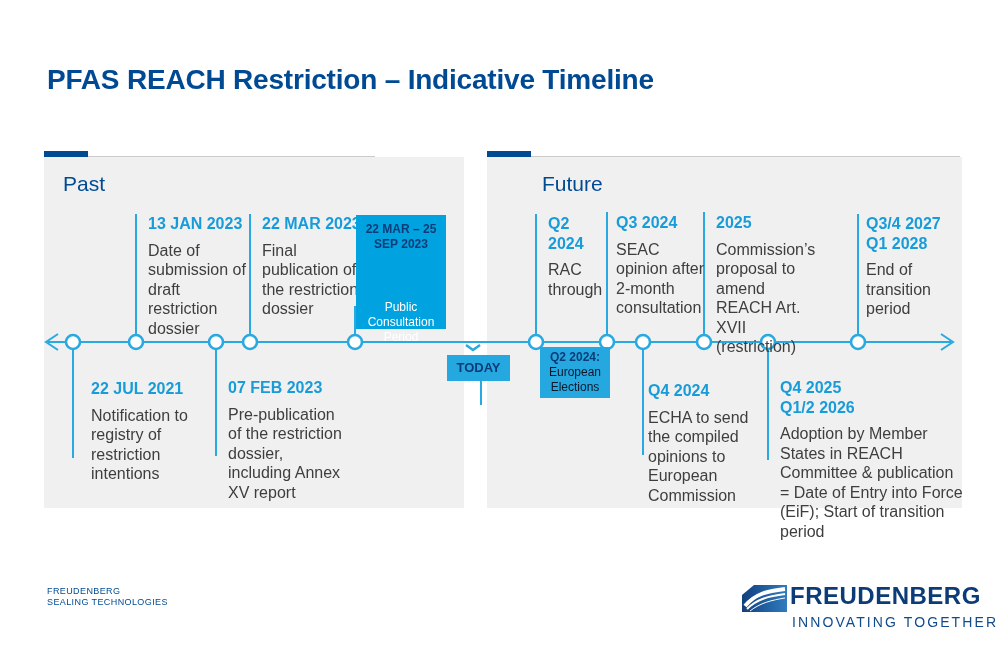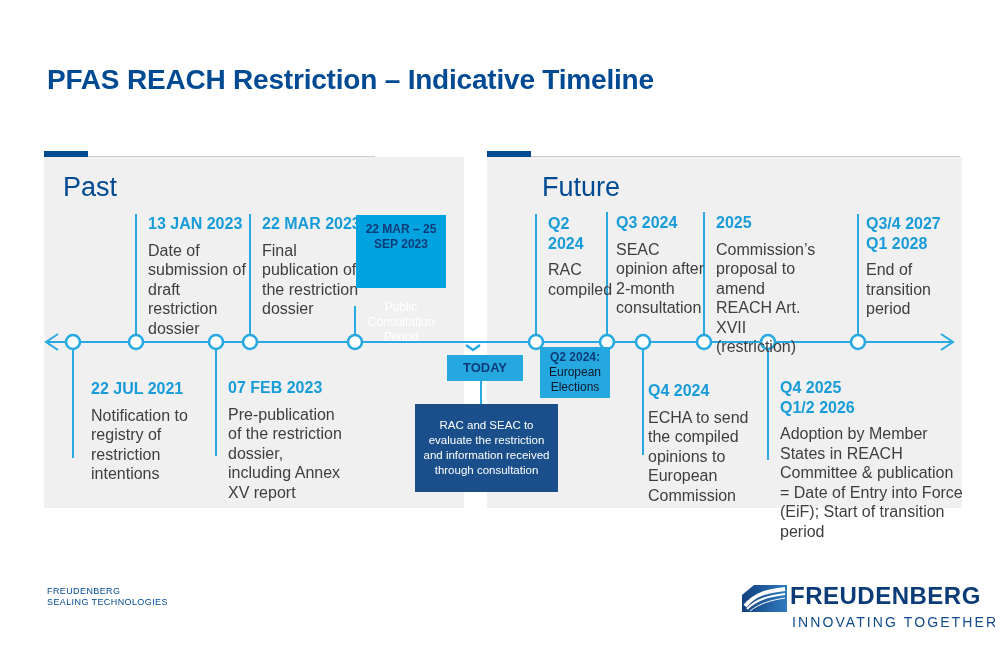--- a/index.html
+++ b/index.html
@@ -7,34 +7,34 @@
   #slide{position:relative;width:1000px;height:666px;background:#ffffff;overflow:hidden;}
   .abs{position:absolute;}
 
   .page-title{left:47px;top:64px;font-size:28px;font-weight:bold;color:#004A93;letter-spacing:-0.2px;}
 
   .panel{top:157px;height:351px;background:#F0F0F0;}
   .panel-past{left:44px;width:420px;}
   .panel-future{left:487px;width:475px;}
   .accent-bar{top:151px;height:6px;width:44px;background:#004A93;}
   .top-line{top:156px;height:1px;background:#CACACA;}
-  .panel-label{top:172px;font-size:27px;color:#004A93;}
+  .panel-label{top:172px;font-size:21px;color:#004A93;}
 
   svg.timeline{left:0;top:0;width:1000px;height:666px;pointer-events:none;}
 
   .ev{font-size:16px;line-height:1.22;}
   .ev .ev-date{color:#189CD9;font-weight:bold;margin-bottom:7px;white-space:pre-line;}
   .ev .ev-text{color:#3E3E3E;}
 
-  .hl-box{left:356px;top:215px;width:90px;height:73px;background:#00A3DF;
+  .hl-box{left:356px;top:215px;width:90px;height:114px;background:#00A3DF;
           text-align:center;font-size:12px;line-height:15px;box-sizing:border-box;padding:7px 3px 0 3px;}
   .hl-box .hl-date{color:#0C3C78;font-weight:bold;}
   .hl-box .hl-text{color:#ffffff;margin-top:48px;}
 
-  .today-badge{left:447px;top:355px;width:76px;height:26px;background:#25A8E0;
+  .today-badge{left:447px;top:355px;width:63px;height:26px;background:#25A8E0;
                color:#0C3C78;font-weight:bold;font-size:13px;text-align:center;line-height:26px;}
 
   .today-note{left:415px;top:404px;width:143px;height:88px;background:#1A4F8C;
               color:#ffffff;font-size:11.5px;line-height:1.3;text-align:center;
               display:flex;align-items:center;justify-content:center;box-sizing:border-box;padding:4px 3px;}
 
   .elections-box{left:540px;top:347px;width:70px;height:51px;background:#25A8E0;
                  font-size:12px;line-height:15px;text-align:center;box-sizing:border-box;padding:3px 1px;}
   .elections-box .el-date{color:#0C3C78;font-weight:bold;}
   .elections-box .el-text{color:#0f172a;}
@@ -115,21 +115,21 @@
     <div class="ev-text">Pre-publication of the restriction dossier, including Annex XV report</div>
   </div>
 
   <div class="abs hl-box">
     <div class="hl-date">22 MAR – 25 SEP 2023</div>
     <div class="hl-text">Public Consultation Period</div>
   </div>
 
   <div class="abs ev" style="left:548px;top:214px;width:60px;">
     <div class="ev-date">Q2 2024</div>
-    <div class="ev-text">RAC compiled</div>
+    <div class="ev-text">RAC through</div>
   </div>
   <div class="abs ev" style="left:616px;top:213px;width:92px;">
     <div class="ev-date">Q3 2024</div>
     <div class="ev-text">SEAC opinion after 2-month consultation</div>
   </div>
   <div class="abs ev" style="left:716px;top:213px;width:105px;">
     <div class="ev-date">2025</div>
     <div class="ev-text">Commission’s proposal to amend REACH Art. XVII (restriction)</div>
   </div>
   <div class="abs ev" style="left:866px;top:214px;width:92px;">
@@ -146,23 +146,20 @@
 Q1/2 2026</div>
     <div class="ev-text">Adoption by Member States in REACH Committee &amp; publication = Date of Entry into Force (EiF); Start of transition period</div>
   </div>
 
   <div class="abs elections-box">
     <div class="el-date">Q2 2024:</div>
     <div class="el-text">European Elections</div>
   </div>
 
   <div class="abs today-badge">TODAY</div>
-  <div class="abs today-note">
-    <div>RAC and SEAC to evaluate the restriction and information received through consultation</div>
-  </div>
 
   <div class="abs fst-wordmark">
     <div>FREUDENBERG</div>
     <div>SEALING TECHNOLOGIES</div>
   </div>
 
   <div class="abs" style="left:742px;top:585px;width:45px;height:27px;">
     <svg width="45" height="27" viewBox="0 0 45 27">
       <defs>
         <linearGradient id="lg1" x1="0" y1="0" x2="1" y2="0">

